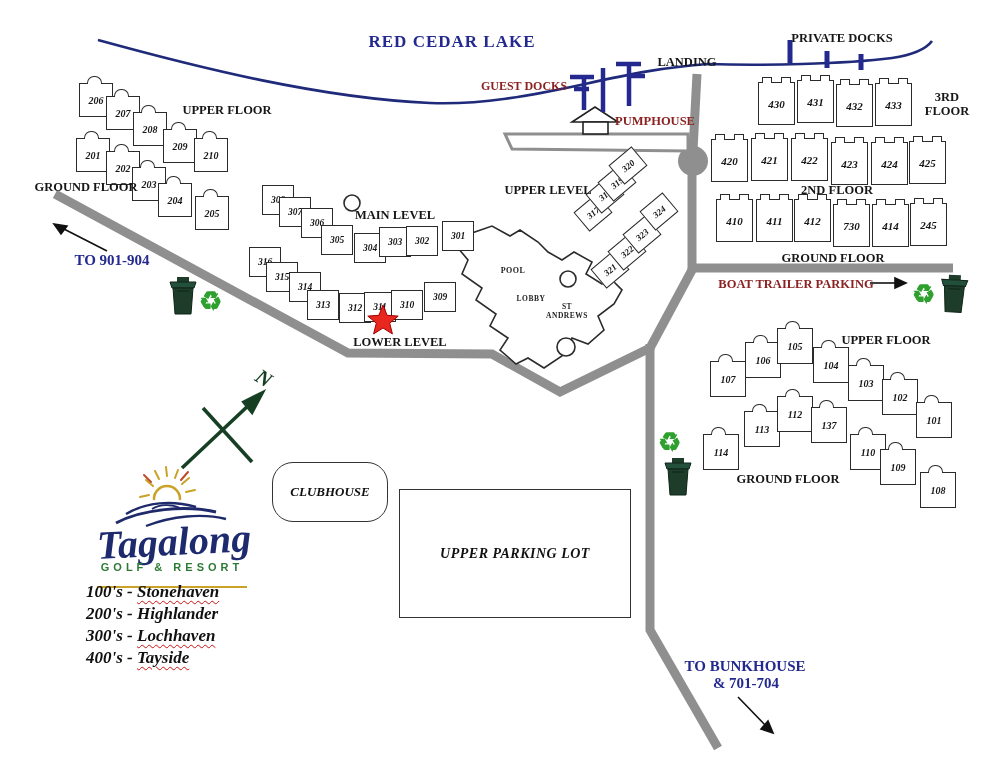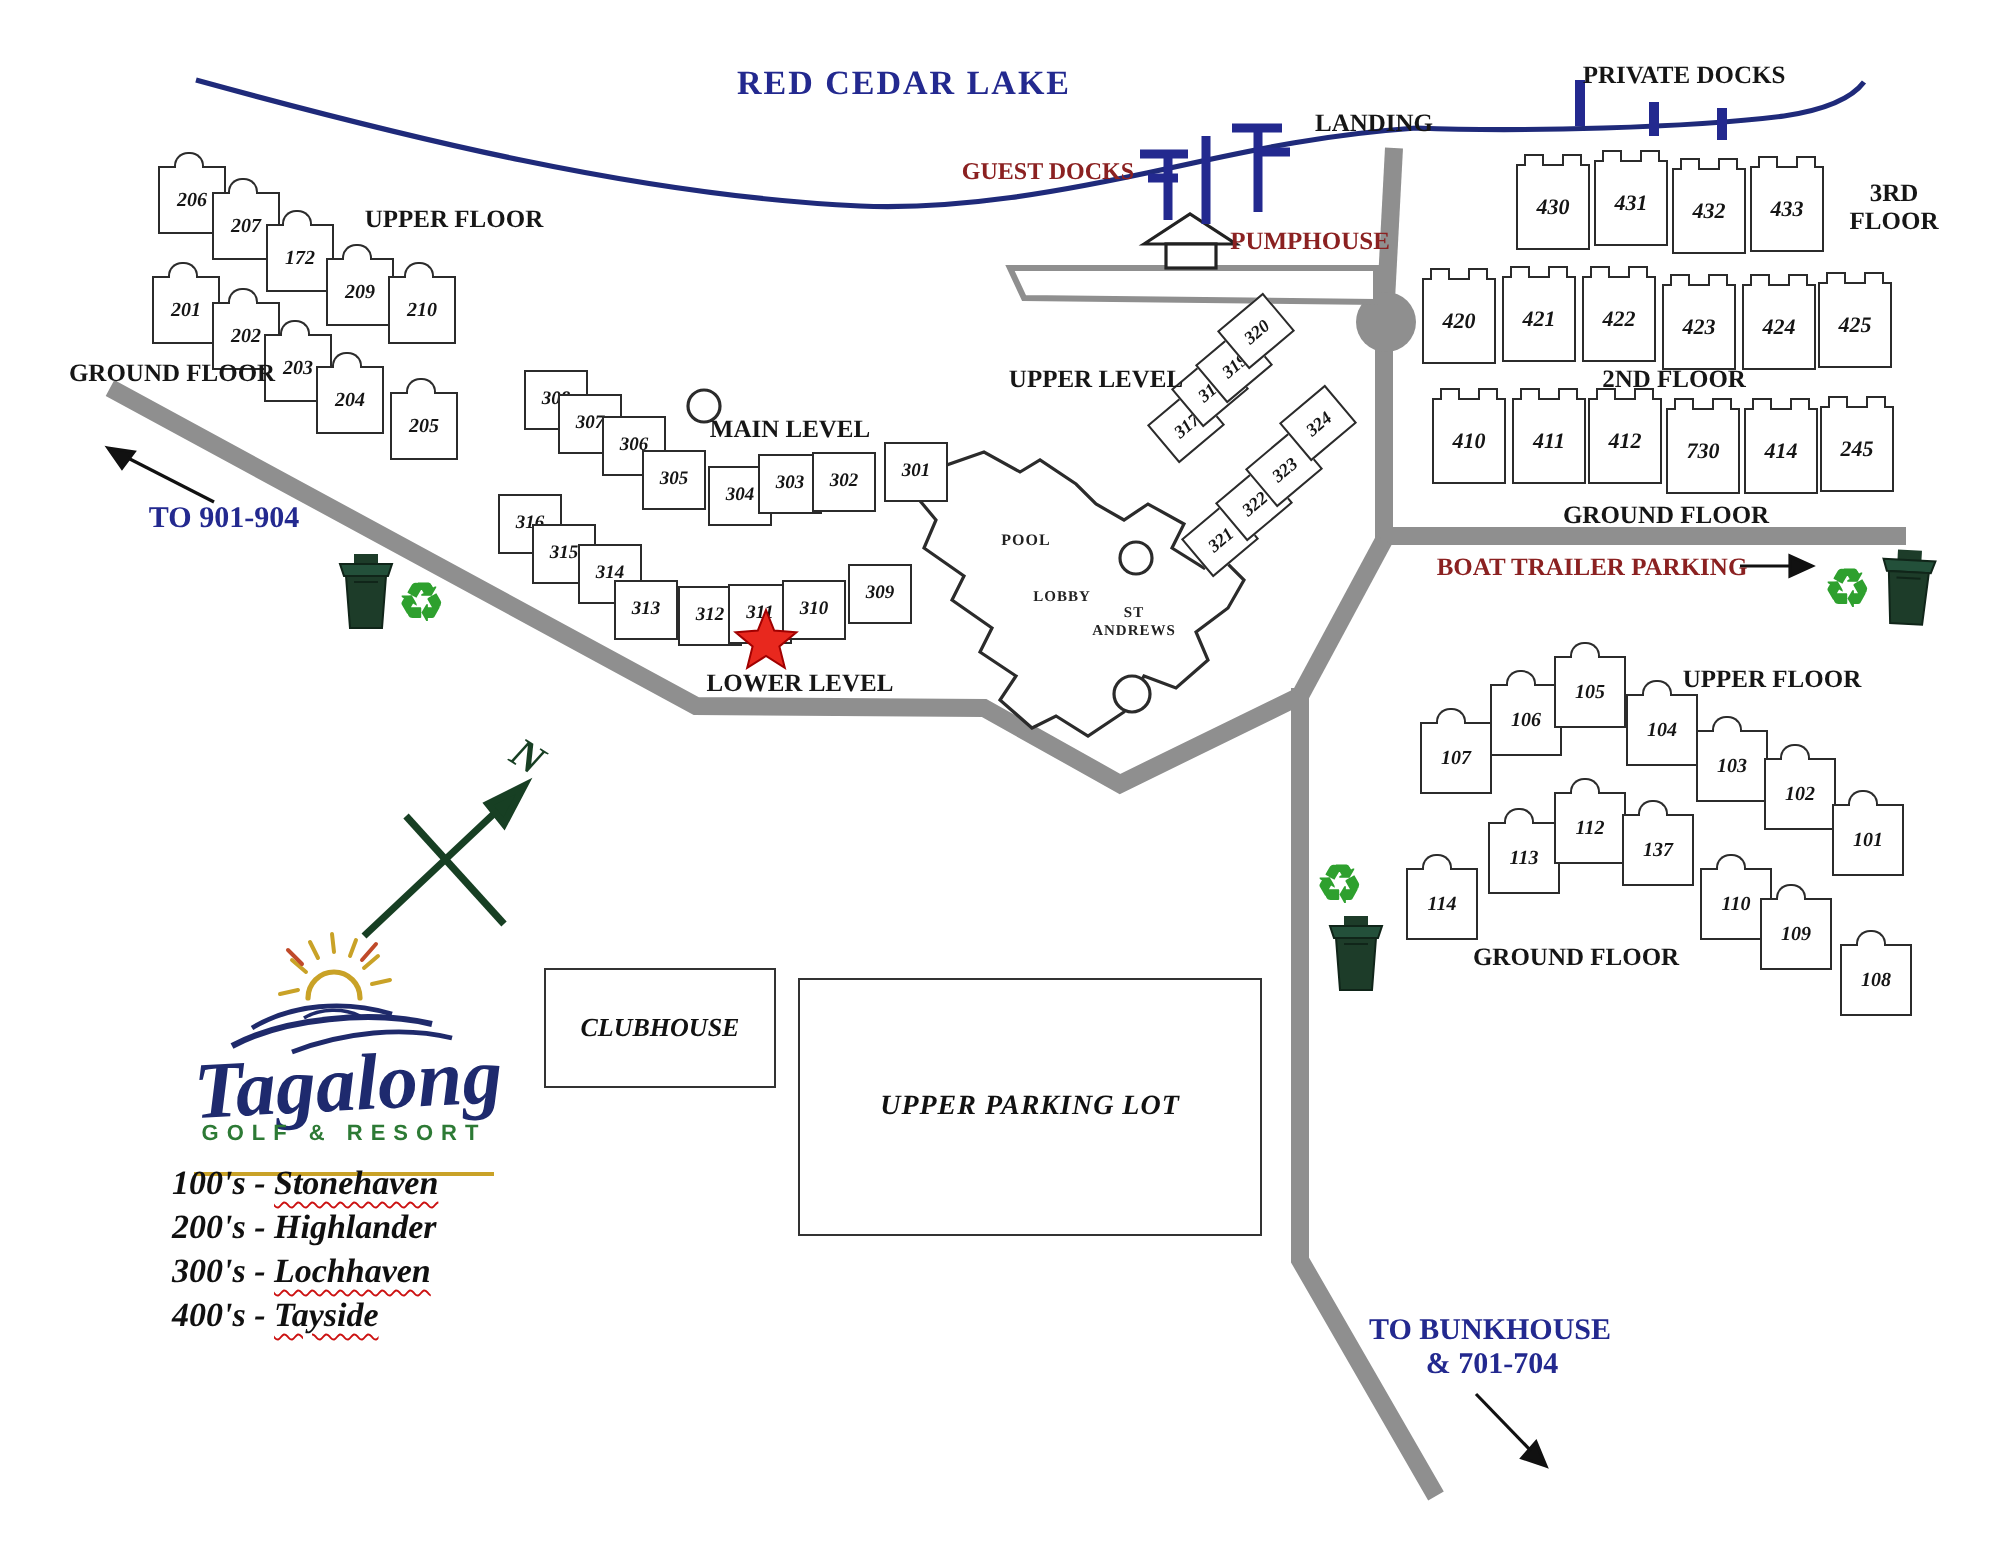--- a/index.html
+++ b/index.html
@@ -164,21 +164,21 @@
   <div class="mlabel ctr" style="left:947px;top:97px;">3RD</div>
   <div class="mlabel ctr" style="left:947px;top:111px;">FLOOR</div>
 
   <div class="slabel ctr" style="left:513px;top:270px;">POOL</div>
   <div class="slabel ctr" style="left:531px;top:298px;font-size:7.5px;">LOBBY</div>
   <div class="slabel ctr" style="left:567px;top:306px;font-size:7.5px;">ST</div>
   <div class="slabel ctr" style="left:567px;top:315px;font-size:7.5px;">ANDREWS</div>
 
   <div class="unit u34 uh" style="left:79px;top:83px;">206</div>
   <div class="unit u34 uh" style="left:106px;top:96px;">207</div>
-  <div class="unit u34 uh" style="left:133px;top:112px;">172</div>
+  <div class="unit u34 uh" style="left:133px;top:112px;">208</div>
   <div class="unit u34 uh" style="left:163px;top:129px;">209</div>
   <div class="unit u34 uh" style="left:194px;top:138px;">210</div>
   <div class="unit u34 uh" style="left:76px;top:138px;">201</div>
   <div class="unit u34 uh" style="left:106px;top:151px;">202</div>
   <div class="unit u34 uh" style="left:132px;top:167px;">203</div>
   <div class="unit u34 uh" style="left:158px;top:183px;">204</div>
   <div class="unit u34 uh" style="left:195px;top:196px;">205</div>
 
   <div class="unit u32" style="left:262px;top:185px;">308</div>
   <div class="unit u32" style="left:279px;top:197px;">307</div>
@@ -233,21 +233,21 @@
   <div class="unit u36 uh" style="left:882px;top:379px;">102</div>
   <div class="unit u36 uh" style="left:916px;top:402px;">101</div>
   <div class="unit u36 uh" style="left:703px;top:434px;">114</div>
   <div class="unit u36 uh" style="left:744px;top:411px;">113</div>
   <div class="unit u36 uh" style="left:777px;top:396px;">112</div>
   <div class="unit u36 uh" style="left:811px;top:407px;">137</div>
   <div class="unit u36 uh" style="left:850px;top:434px;">110</div>
   <div class="unit u36 uh" style="left:880px;top:449px;">109</div>
   <div class="unit u36 uh" style="left:920px;top:472px;">108</div>
 
-  <div class="facility" style="left:272px;top:484px;width:116px;height:60px;">CLUBHOUSE</div>
+  <div class="facility" style="left:272px;top:462px;width:116px;height:60px;border-radius:21px;">CLUBHOUSE</div>
   <div class="facility" style="left:399px;top:489px;width:232px;height:129px;font-size:14px;letter-spacing:.5px;">UPPER PARKING LOT</div>
 
   <span class="recycle" style="left:199px;top:289px;">♻</span>
   <span class="recycle" style="left:912px;top:282px;">♻</span>
   <span class="recycle" style="left:658px;top:430px;">♻</span>
 
   <div class="logo-name" style="left:97px;top:518px;">Tagalong</div>
   <div class="logo-sub" style="left:97px;top:561px;">GOLF &amp; RESORT</div>
   <div class="legend" style="left:86px;top:582px;">
     <div>

